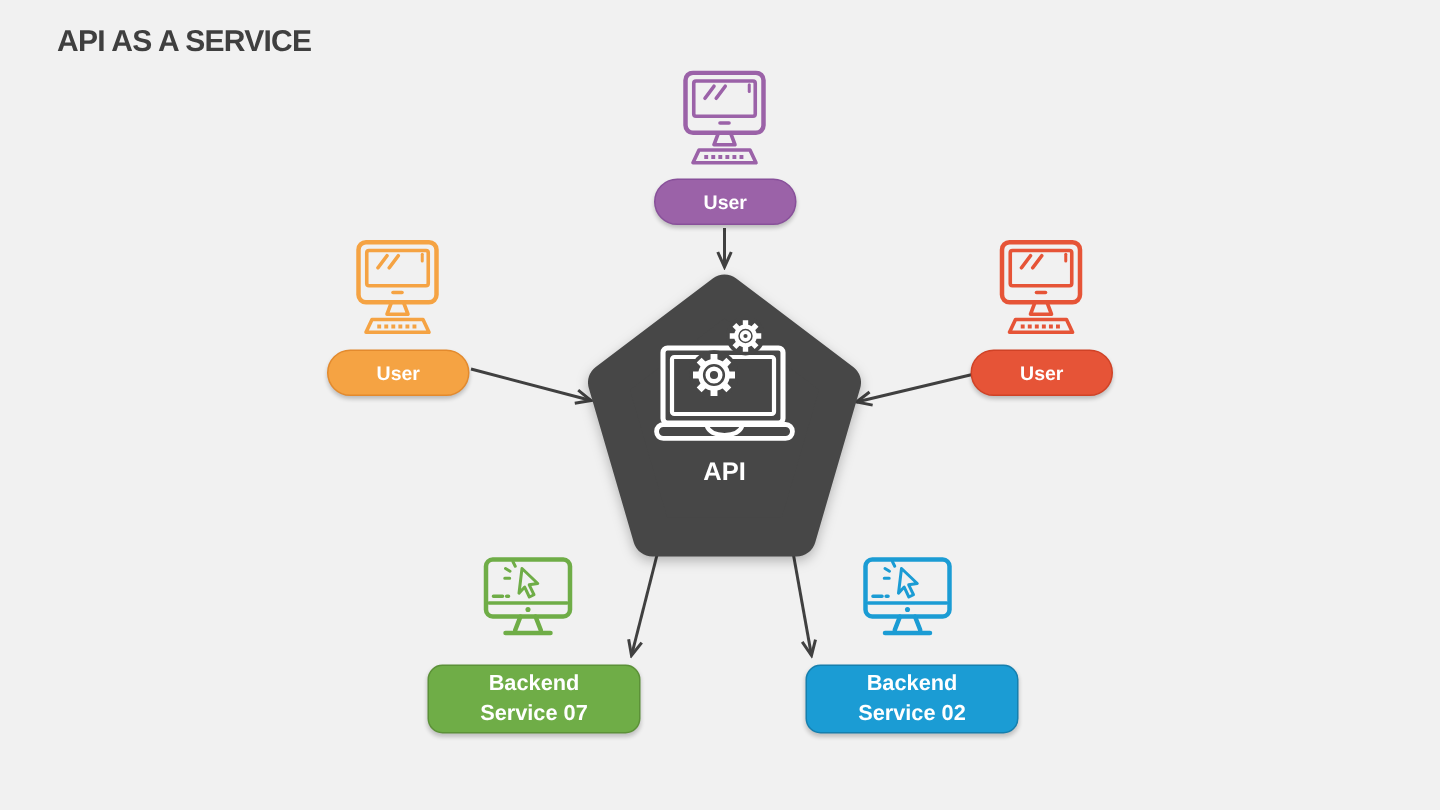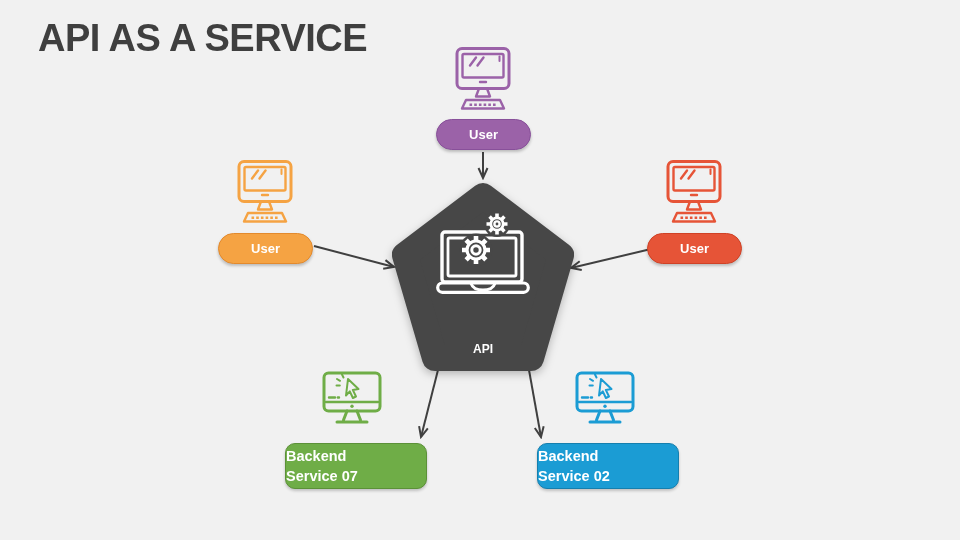--- a/index.html
+++ b/index.html
@@ -9,21 +9,21 @@
   }
   #stage{
     position:relative;
     width:960px;height:540px;
     overflow:hidden;
     background:#F1F1F1;
   }
   .slide-title{
     position:absolute;
     left:38px;top:17px;
-    font-size:38px;
+    font-size:20px;
     font-weight:800;
     letter-spacing:-0.5px;
     color:#3F3F3F;
     white-space:nowrap;
   }
   .icon{position:absolute;}
   .icon svg{display:block;overflow:visible;}
   .pill{
     position:absolute;
     width:95px;height:31px;
@@ -33,33 +33,33 @@
     display:flex;align-items:center;justify-content:center;
     color:#fff;font-weight:bold;font-size:13px;
     box-shadow:0 2px 3px rgba(0,0,0,0.22);
   }
   .service-box{
     position:absolute;
     width:142px;height:46px;
     border:1.6px solid;
     border-radius:10px;
     box-sizing:border-box;
-    display:flex;flex-direction:column;align-items:flex-start;justify-content:center;
+    display:flex;flex-direction:column;align-items:center;justify-content:center;
     color:#fff;font-weight:bold;font-size:14.5px;line-height:20px;
     text-align:center;
     box-shadow:0 2px 3px rgba(0,0,0,0.2);
   }
   .pentagon-wrap{
     position:absolute;left:383px;top:170px;width:200px;height:205px;
   }
   .pentagon-wrap svg{display:block;overflow:visible;filter:drop-shadow(0 3px 4px rgba(0,0,0,0.25));}
   .gateway-label{
     position:absolute;left:423px;top:304px;width:120px;
     text-align:center;color:#fff;font-weight:bold;
-    font-size:12px;line-height:22px;margin-top:34px;
+    font-size:17px;line-height:22px;
   }
   .connectors{position:absolute;left:0;top:0;z-index:1;}
   .shape-layer{position:absolute;left:0;top:0;width:100%;height:100%;z-index:2;}
 </style>
 </head>
 <body>
 
 <div id="stage" style="background: rgb(241, 241, 241);">
 
   <svg width="0" height="0" style="position:absolute" aria-hidden="true">

